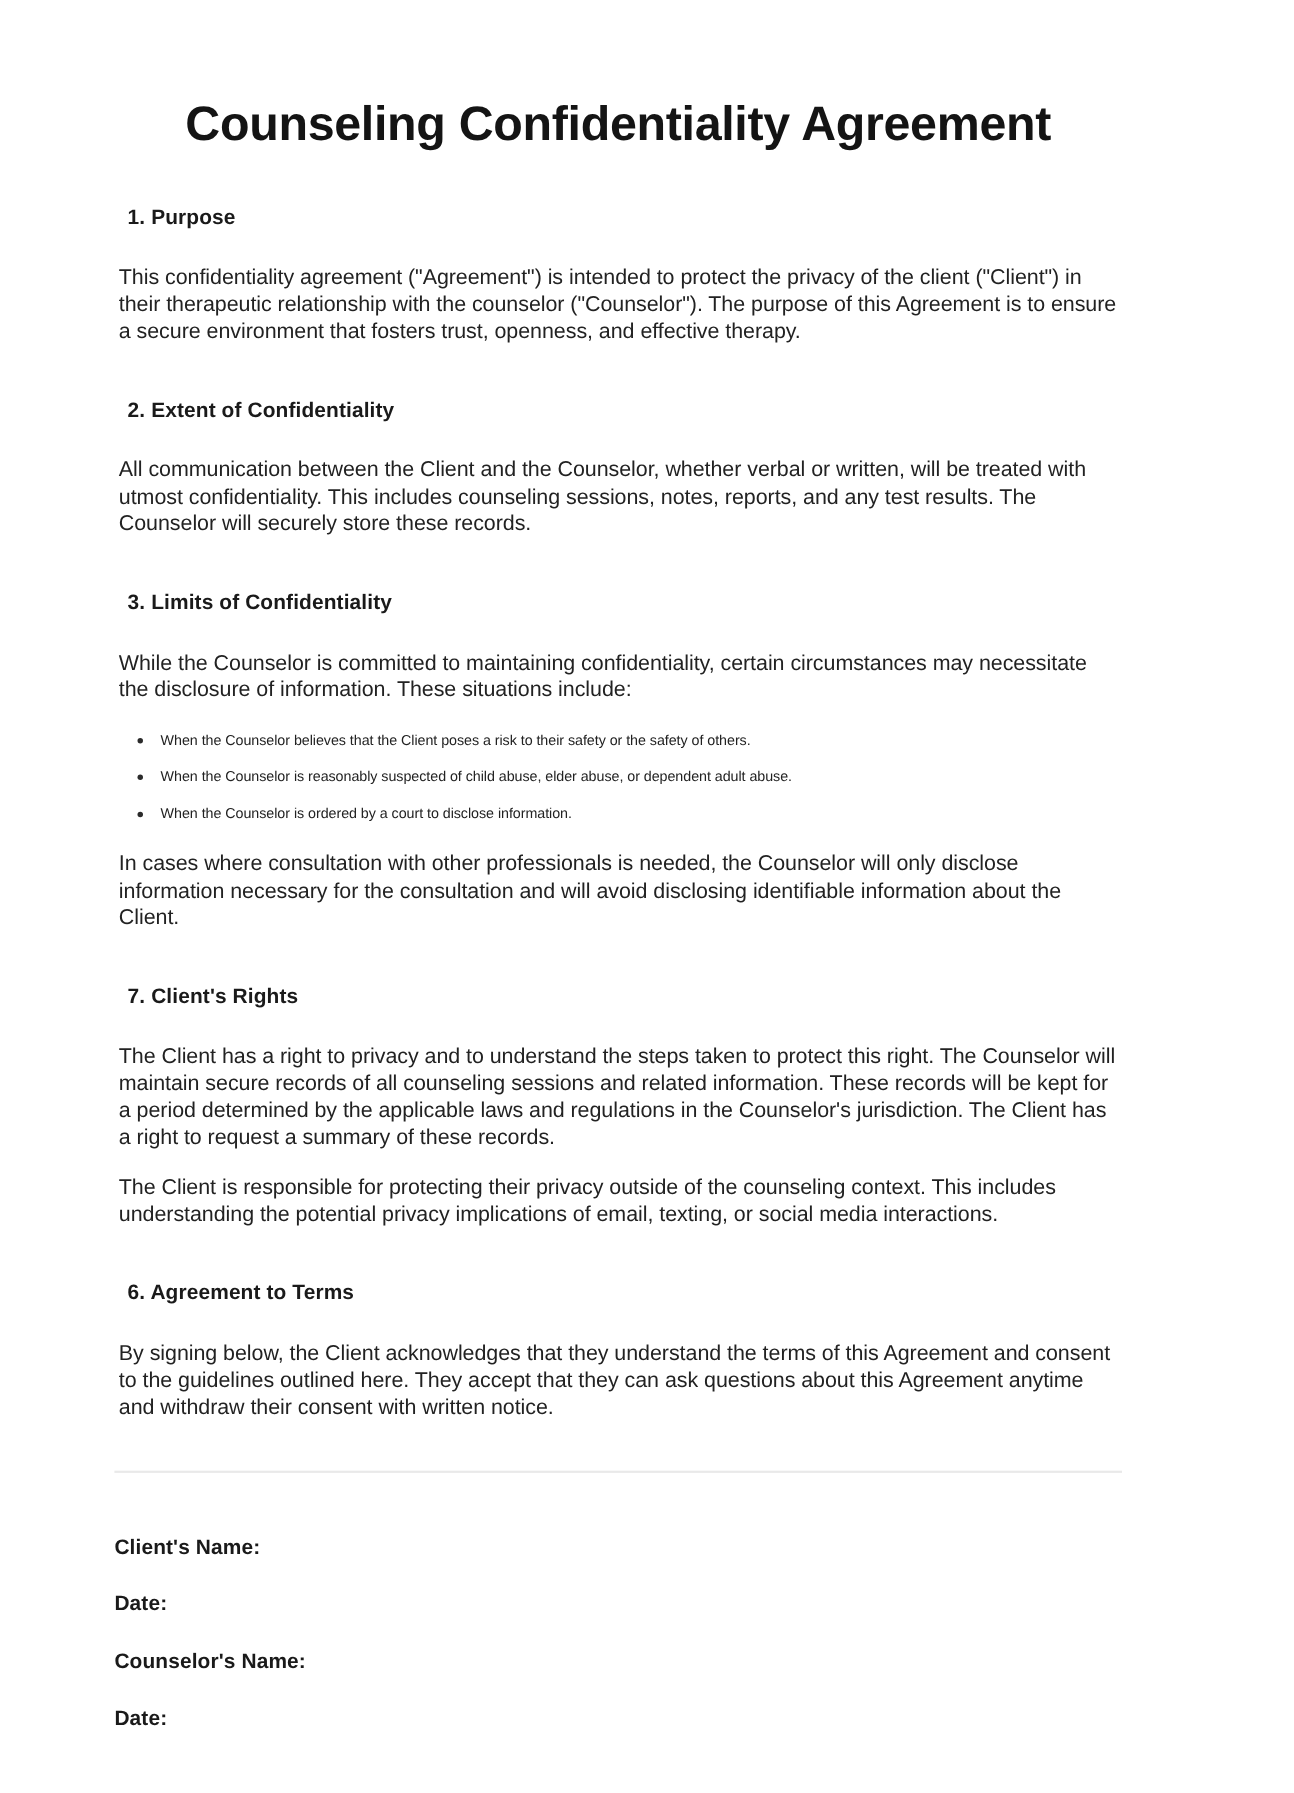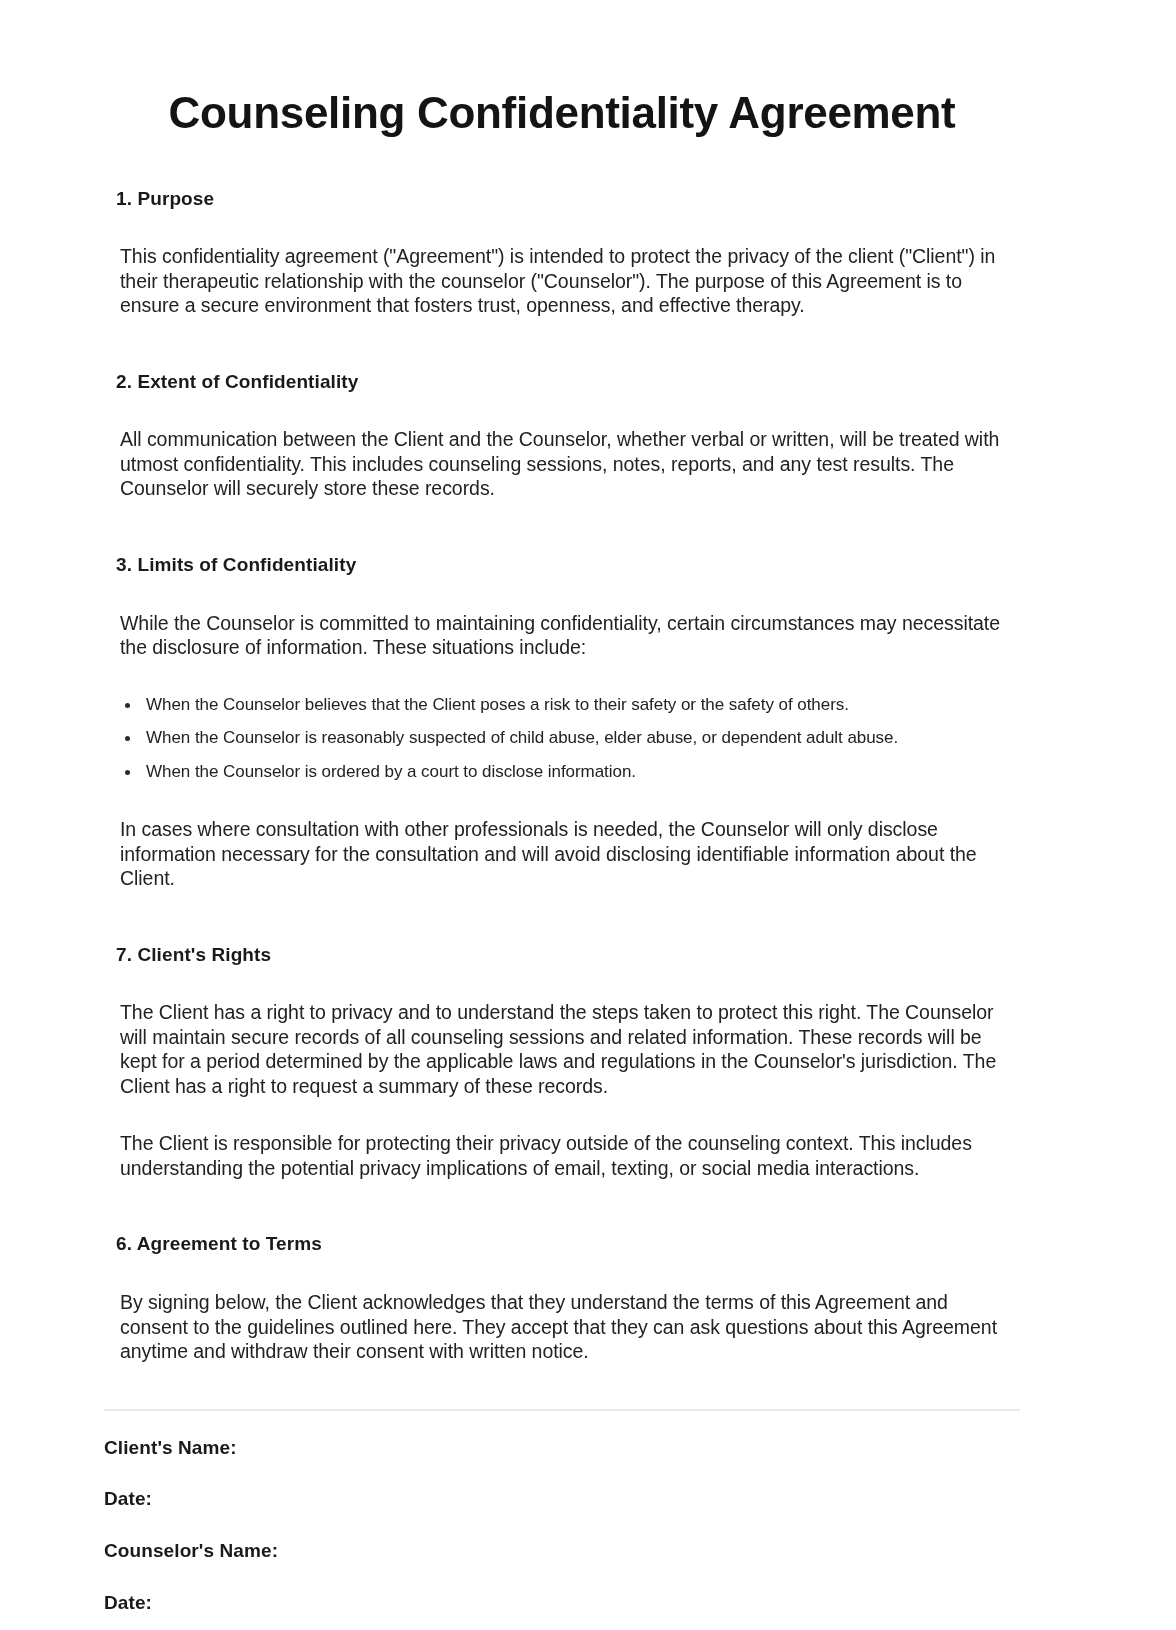--- a/index.html
+++ b/index.html
@@ -48,36 +48,36 @@
     padding-top: 36px;
     padding-bottom: 0;
     line-height: 1.3;
     letter-spacing: 0.1px;
   }
 
   .body-text {
     font-size: 19.5px;
     font-weight: normal;
     color: #222222;
-    margin: 16px;
+    margin: 4px;
     padding-top: 17px;
     line-height: 24.5px;
     letter-spacing: -0.05px;
   }
 
   .bullet-list {
     list-style: none;
     margin: 0;
     padding: 0;
     padding-top: 17px;
   }
 
   .bullet-list li {
     position: relative;
-    font-size: 17px;
+    font-size: 13px;
     color: #222222;
     line-height: 24.5px;
     letter-spacing: -0.05px;
     padding-left: 42px;
     padding-bottom: 9px;
   }
 
   .bullet-list li:last-child {
     padding-bottom: 0;
   }
@@ -95,21 +95,21 @@
   .divider {
     width: 916px;
     height: 2px;
     background: #e9e9e9;
     border: 0;
     margin: 0;
     margin-top: 45px;
   }
 
   .signature-block {
-    padding-top: 25px;
+    padding-top: 57px;
   }
 
   .signature-line {
     font-size: 19px;
     font-weight: bold;
     color: #1a1a1a;
     line-height: 1.3;
     padding-bottom: 27px;
     letter-spacing: 0.1px;
   }

